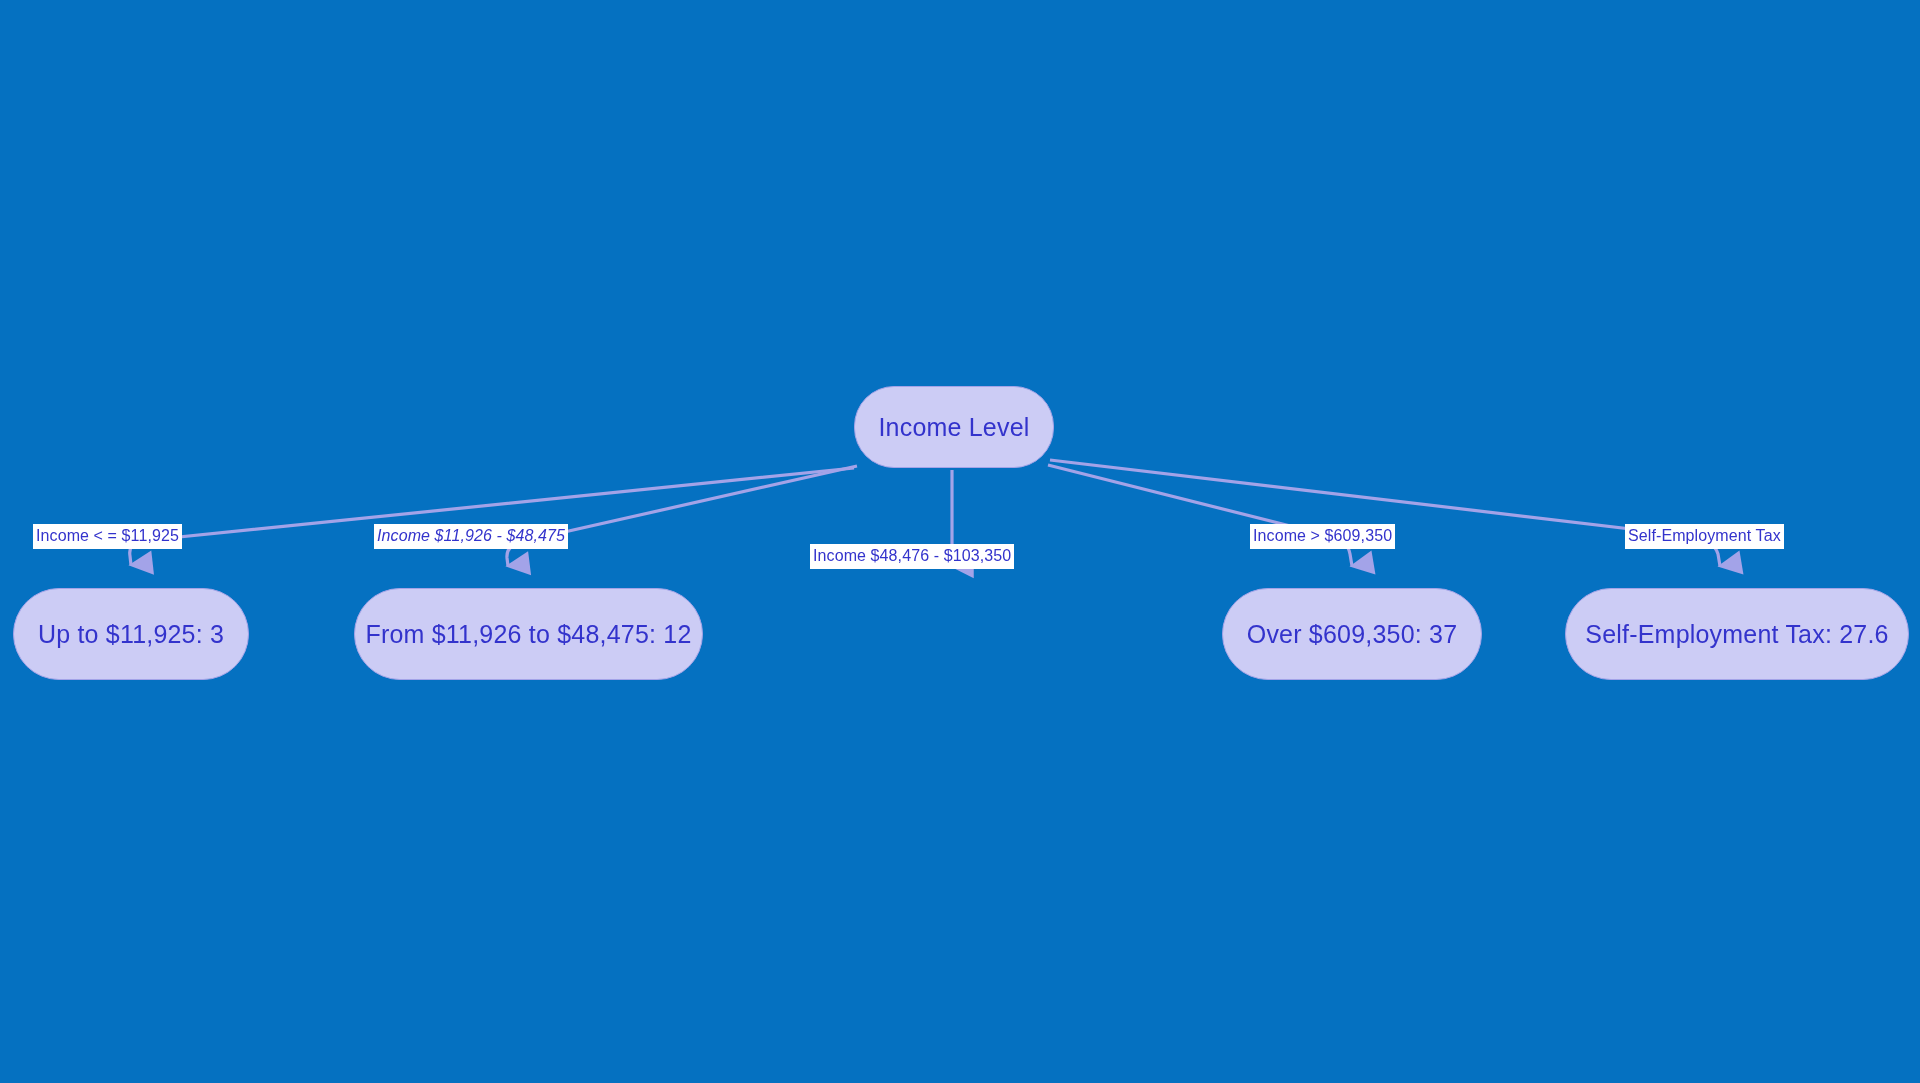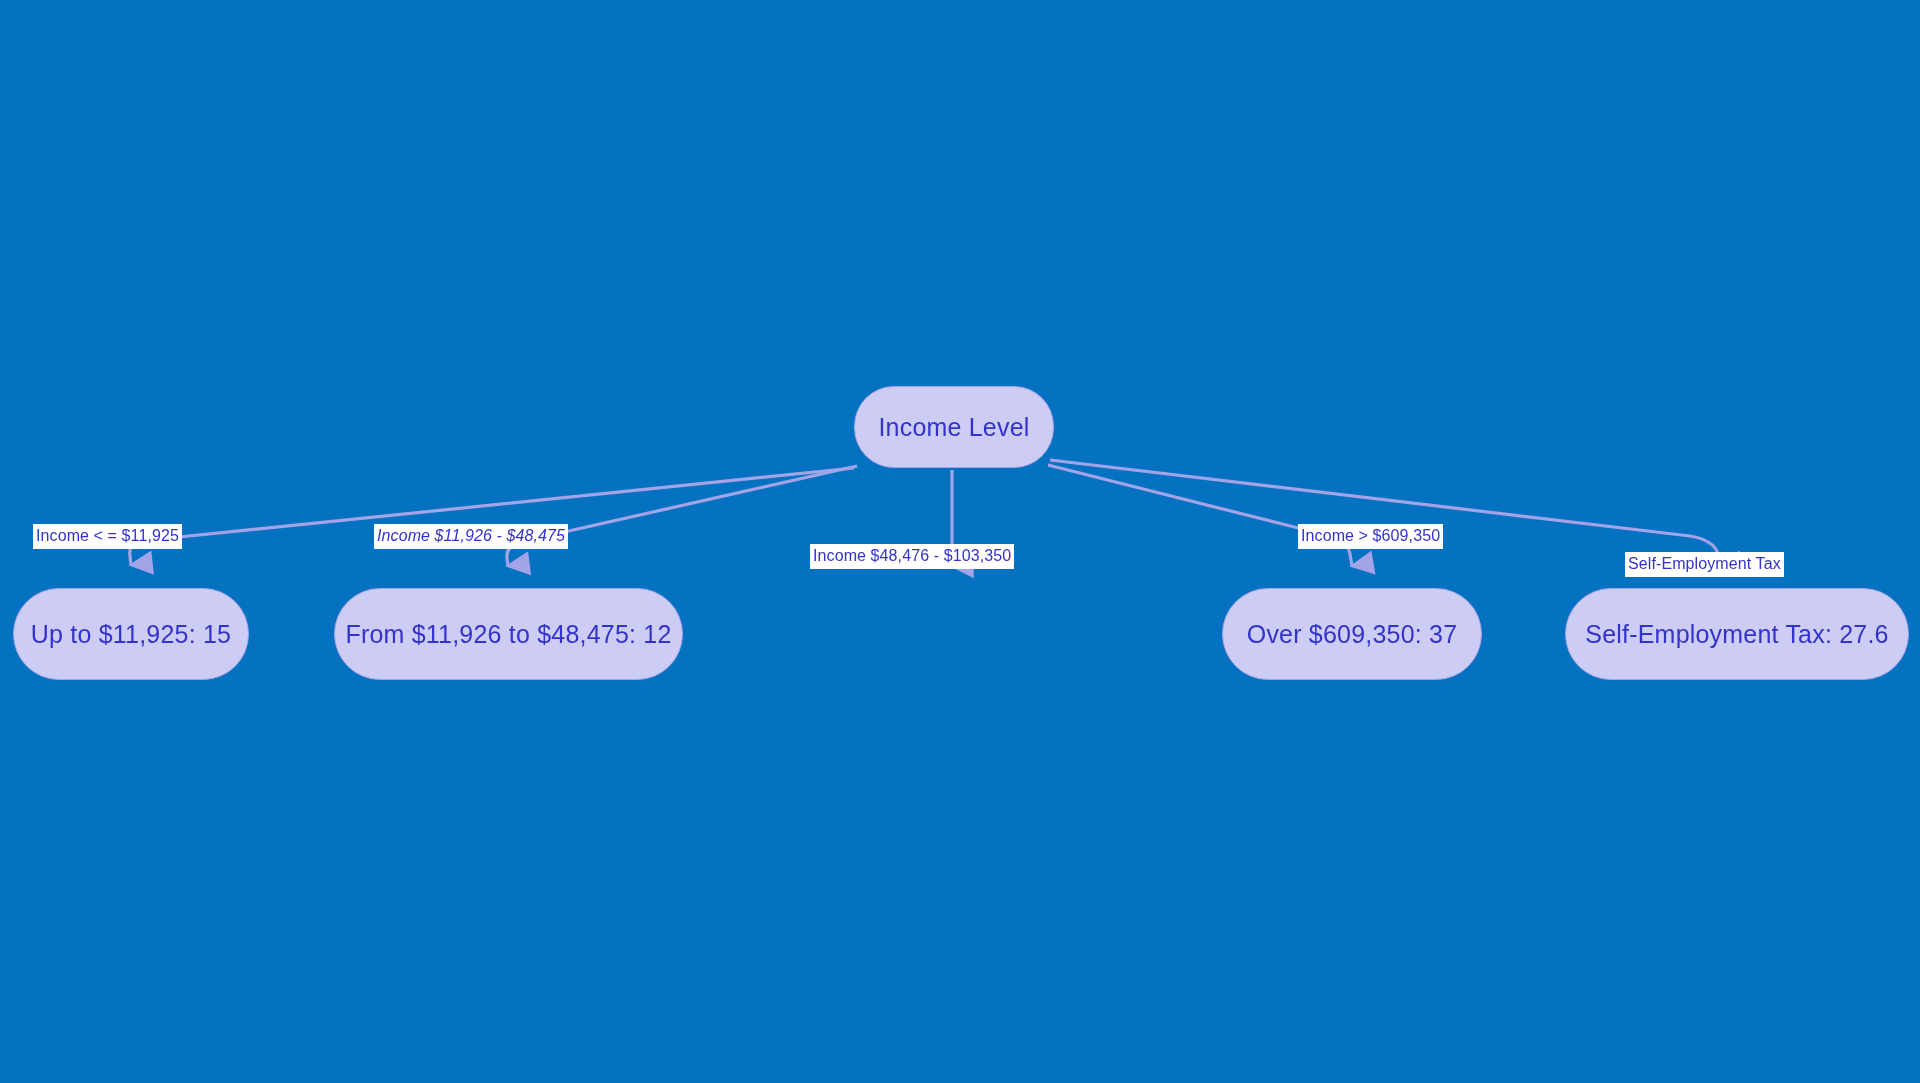--- a/index.html
+++ b/index.html
@@ -82,24 +82,24 @@
     <path d="M 1048 465 L 1330 536 Q 1348 541 1350 554 L 1352 566" fill="none" stroke="#a3a3e8" stroke-width="3.2" marker-end="url(#arrowhead)"></path>
 
     <path d="M 1050 460 L 1690 536 Q 1714 540 1718 554 L 1720 566" fill="none" stroke="#a3a3e8" stroke-width="3.2" marker-end="url(#arrowhead)"></path>
   </svg>
 
   <div class="node node-root" style="left:854px; top:386px; width:200px; height:82px;">
     <span>Income Level</span>
   </div>
 
   <div class="node" style="left:13px; top:588px; width:236px; height:92px;">
-    <span>Up to $11,925: 15</span>
+    <span>Up to $11,925: 3</span>
   </div>
 
-  <div class="node" style="left:334px; top:588px; width:349px; height:92px;justify-content:center;">
+  <div class="node" style="left:354px; top:588px; width:349px; height:92px;justify-content:center;">
     <span>From $11,926 to $48,475: 12</span>
   </div>
 
 
   <div class="node" style="left:1222px; top:588px; width:260px; height:92px;">
     <span>Over $609,350: 37</span>
   </div>
 
   <div class="node" style="left:1565px; top:588px; width:344px; height:92px;">
     <span>Self-Employment Tax: 27.6</span>
@@ -110,21 +110,21 @@
   </div>
 
   <div class="edge-label" style="left:374px; top:524px;font-style:italic;">
     <span>Income $11,926 - $48,475</span>
   </div>
 
   <div class="edge-label" style="left:810px; top:544px;">
     <span>Income $48,476 - $103,350</span>
   </div>
 
-  <div class="edge-label" style="left:1250px; top:524px;margin-left:48px;">
+  <div class="edge-label" style="left:1250px; top:524px;">
     <span>Income &gt; $609,350</span>
   </div>
 
-  <div class="edge-label" style="left:1625px; top:552px;">
+  <div class="edge-label" style="left:1625px; top:524px;">
     <span>Self-Employment Tax</span>
   </div>
 
 </div>
 
 </body></html>

